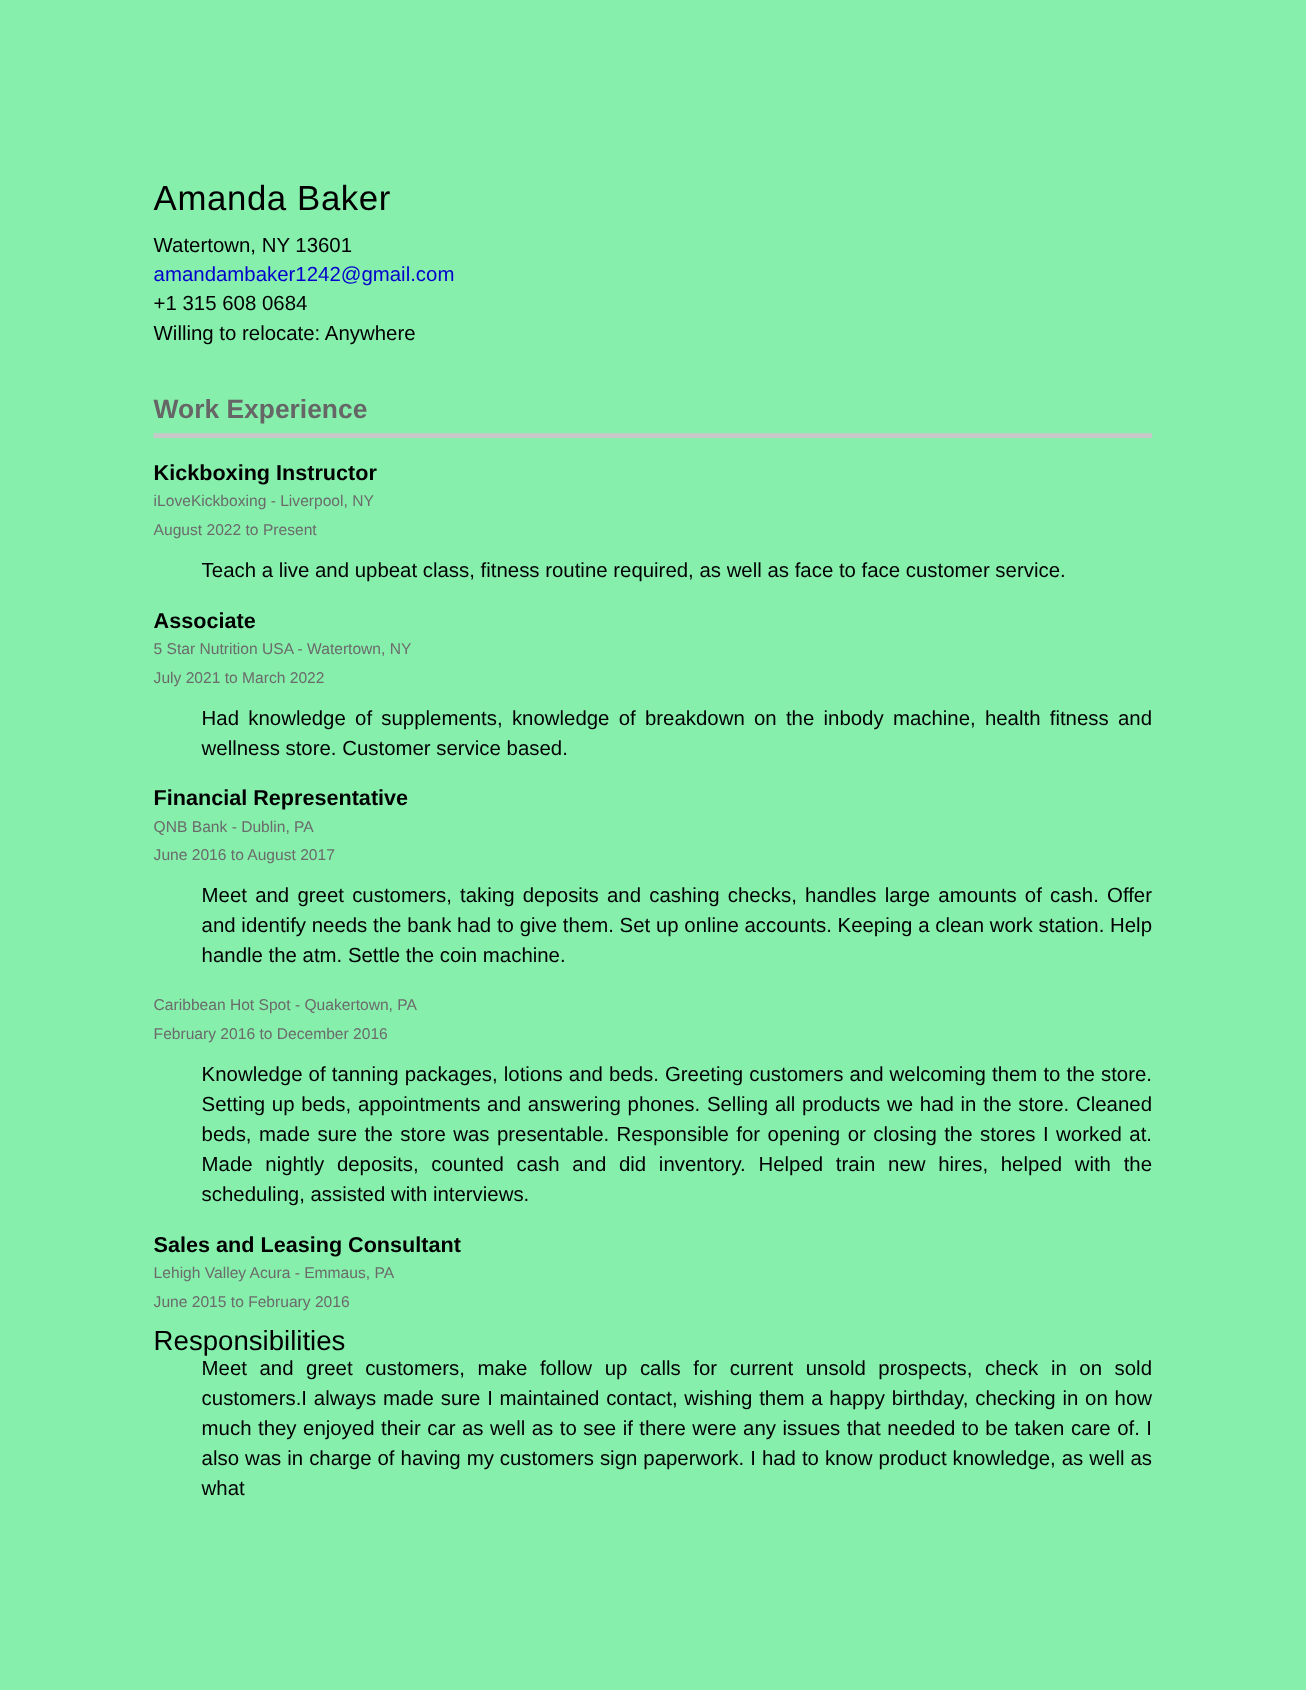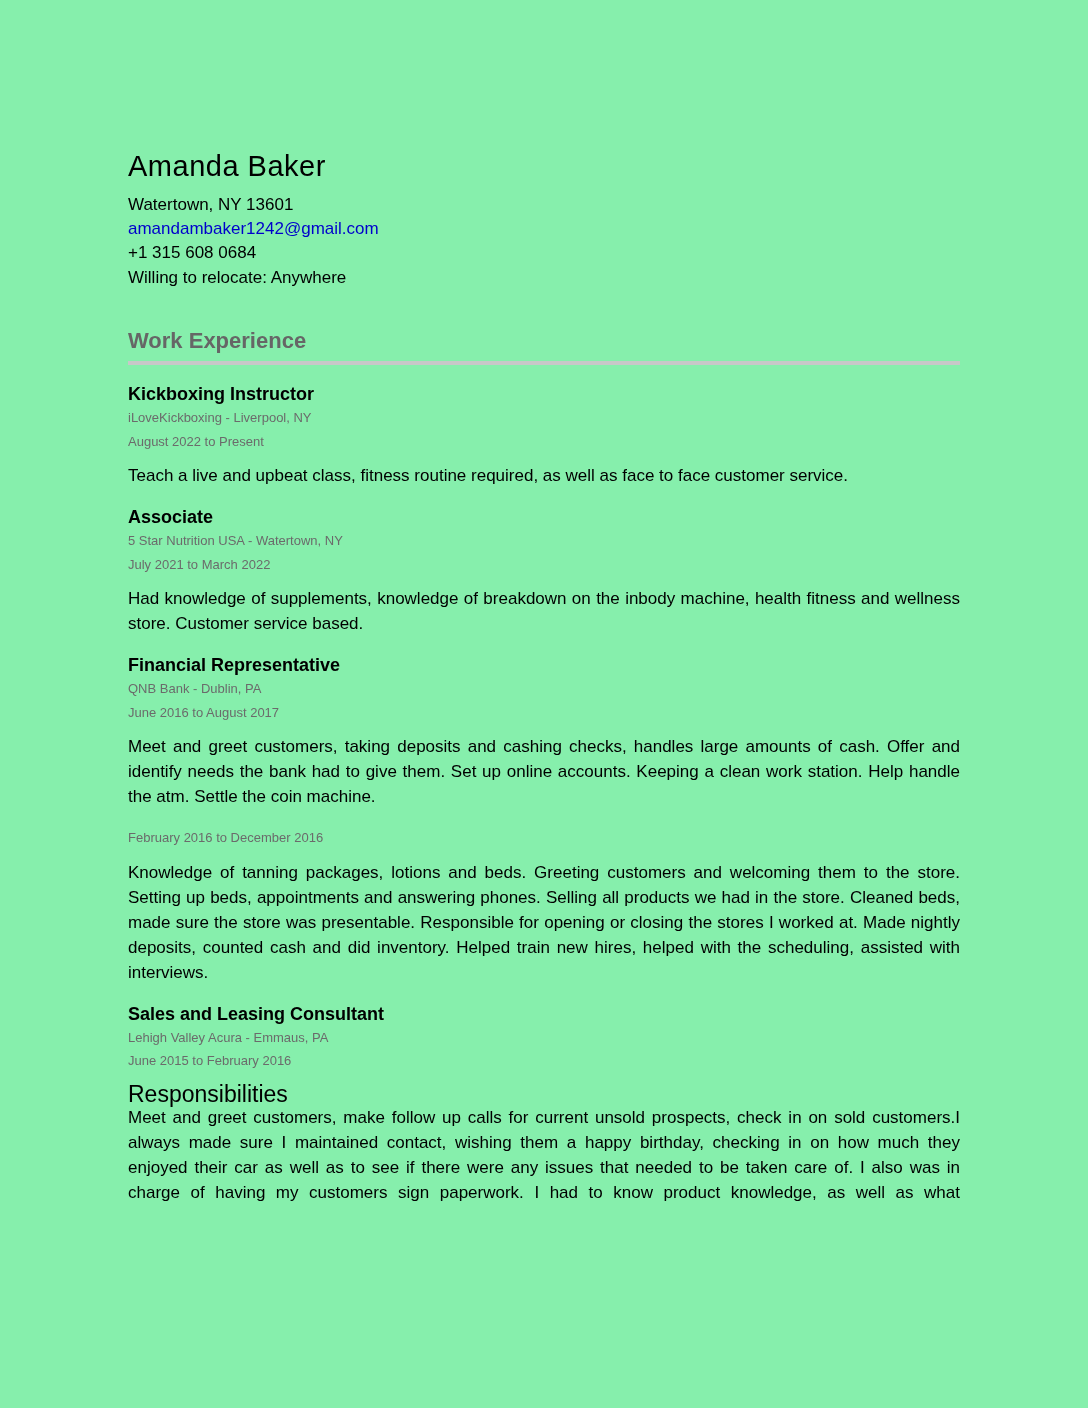--- a/index.html
+++ b/index.html
@@ -77,20 +77,21 @@
     color: #000000;
     line-height: 22px;
     margin-top: 10px;
   }
   .job-desc {
     font-size: 17px;
     color: #000000;
     line-height: 25px;
     margin-top: 10px;
     text-align: justify;
+    margin-left: 40px;
   }
   .job-desc-label + .job-desc { margin-top: 0; }
   
   .job-entry:last-child .job-desc { text-align-last: justify; }
 </style>
 </head>
 <body>
 
 <div class="page">
 
@@ -126,20 +127,21 @@
 
     <div class="job-entry">
       <div class="job-title">Financial Representative</div>
       <div class="job-company">QNB Bank - Dublin, PA</div>
       <div class="job-dates">June 2016 to August 2017</div>
 
       <div class="job-desc">Meet and greet customers, taking deposits and cashing checks, handles large amounts of cash. Offer and identify needs the bank had to give them. Set up online accounts. Keeping a clean work station. Help handle the atm. Settle the coin machine.</div>
     </div>
 
     <div class="job-entry">
+      <div class="job-company">Caribbean Hot Spot - Quakertown, PA</div>
       <div class="job-dates">February 2016 to December 2016</div>
 
       <div class="job-desc">Knowledge of tanning packages, lotions and beds. Greeting customers and welcoming them to the store. Setting up beds, appointments and answering phones. Selling all products we had in the store. Cleaned beds, made sure the store was presentable. Responsible for opening or closing the stores I worked at. Made nightly deposits, counted cash and did inventory. Helped train new hires, helped with the scheduling, assisted with interviews.</div>
     </div>
 
     <div class="job-entry">
       <div class="job-title">Sales and Leasing Consultant</div>
       <div class="job-company">Lehigh Valley Acura - Emmaus, PA</div>
       <div class="job-dates">June 2015 to February 2016</div>
       <div class="job-desc-label">Responsibilities</div>

